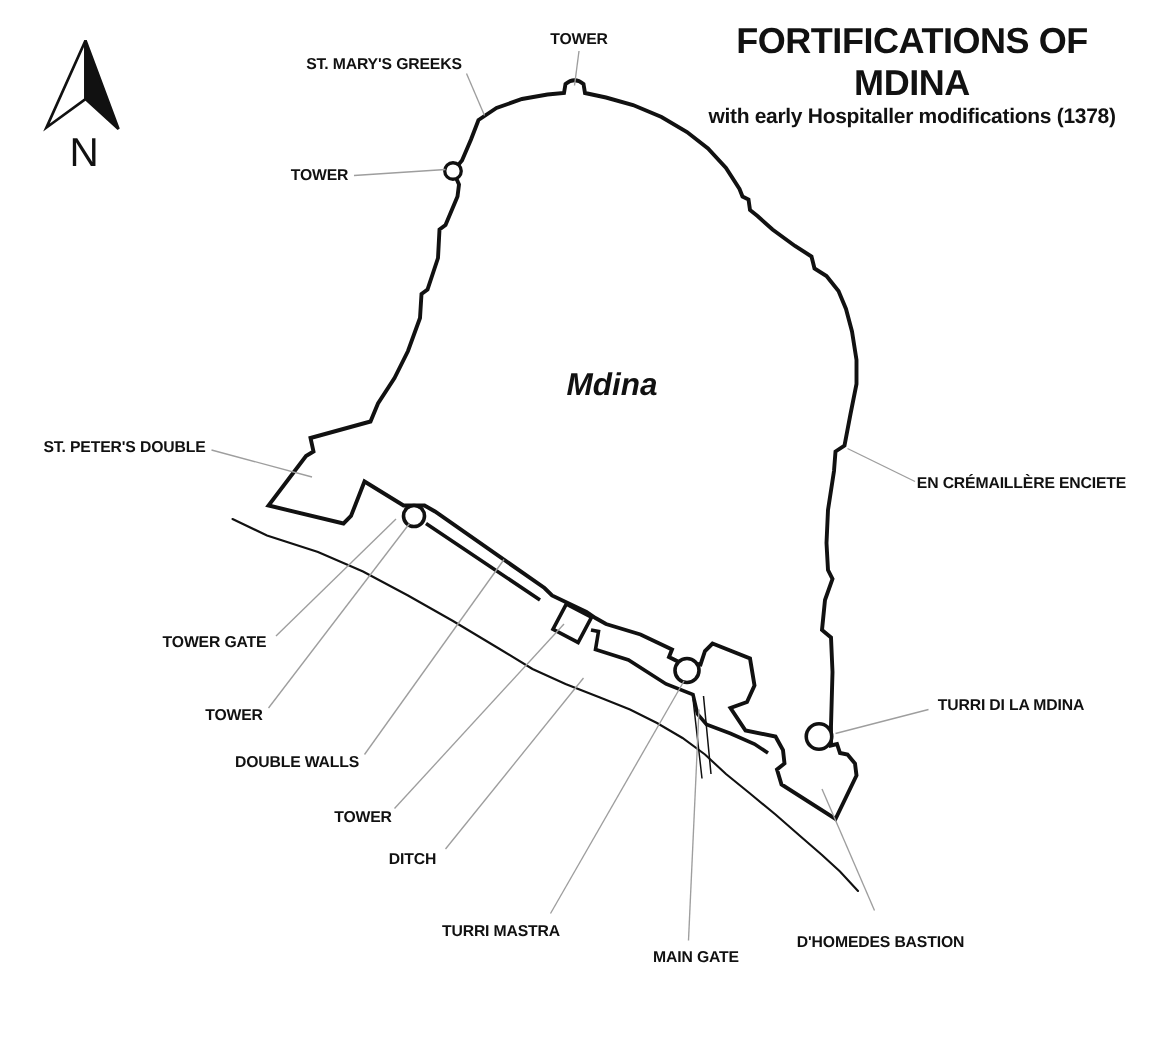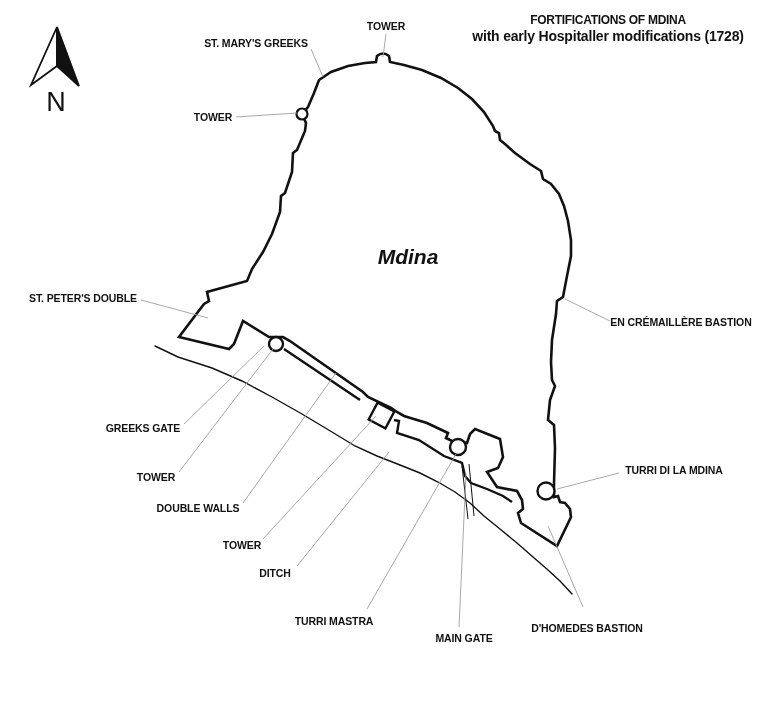--- a/index.html
+++ b/index.html
@@ -5,21 +5,21 @@
   html,body{margin:0;padding:0;background:#ffffff;}
   .stage{position:relative;width:768px;height:709px;background:#ffffff;overflow:hidden;
          font-family:"Liberation Sans", sans-serif;color:#111;}
   .map-svg{position:absolute;left:0;top:0;}
   .map-label{position:absolute;transform:translate(-50%,-50%);
              font-weight:bold;font-size:10.5px;letter-spacing:-0.1px;
              white-space:nowrap;color:#111;}
   .city-label{position:absolute;transform:translate(-50%,-50%);
               font-style:italic;font-weight:bold;font-size:21px;color:#111;white-space:nowrap;}
   .title-block{position:absolute;left:452px;top:14px;width:312px;text-align:center;}
-  .map-title{font-weight:bold;font-size:12px;letter-spacing:-0.3px;line-height:1.15;}
+  .map-title{font-weight:bold;font-size:24px;letter-spacing:-0.3px;line-height:1.15;}
   .map-subtitle{font-weight:bold;font-size:14px;letter-spacing:-0.2px;line-height:1.25;}
   .north-n{position:absolute;transform:translate(-50%,-50%);
            font-size:27px;font-weight:normal;color:#111;}
 </style>
 </head>
 <body>
 
 <div class="stage">
 
   <svg class="map-svg" width="768" height="709" viewBox="0 0 768 709">
@@ -71,33 +71,33 @@
       <line x1="263" y1="539" x2="376" y2="416" stroke="#9e9e9e"></line>
       <line x1="297" y1="566" x2="389" y2="452" stroke="#9e9e9e"></line>
       <line x1="367" y1="609" x2="456" y2="454" stroke="#9e9e9e"></line>
       <line x1="459" y1="627" x2="466" y2="473" stroke="#9e9e9e"></line>
       <line x1="583" y1="607" x2="548" y2="526" stroke="#9e9e9e"></line>
     </g>
   </svg>
 
   <div class="title-block">
     <div class="map-title">FORTIFICATIONS OF MDINA</div>
-    <div class="map-subtitle">with early Hospitaller modifications (1728)</div>
+    <div class="map-subtitle">with early Hospitaller modifications (1378)</div>
   </div>
 
   <div class="north-n" style="left:56px;top:102px">N</div>
 
   <div class="city-label" style="left:408px;top:257px">Mdina</div>
 
   <div class="map-label" style="left:386px;top:26px">TOWER</div>
   <div class="map-label" style="left:256px;top:43px">ST. MARY'S GREEKS</div>
   <div class="map-label" style="left:213px;top:117px">TOWER</div>
   <div class="map-label" style="left:83px;top:298px">ST. PETER'S DOUBLE</div>
-  <div class="map-label" style="left:681px;top:322px">EN CRÉMAILLÈRE BASTION</div>
-  <div class="map-label" style="left:143px;top:428px">GREEKS GATE</div>
+  <div class="map-label" style="left:681px;top:322px">EN CRÉMAILLÈRE ENCIETE</div>
+  <div class="map-label" style="left:143px;top:428px">TOWER GATE</div>
   <div class="map-label" style="left:156px;top:477px">TOWER</div>
   <div class="map-label" style="left:198px;top:508px">DOUBLE WALLS</div>
   <div class="map-label" style="left:242px;top:545px">TOWER</div>
   <div class="map-label" style="left:275px;top:573px">DITCH</div>
   <div class="map-label" style="left:334px;top:621px">TURRI MASTRA</div>
   <div class="map-label" style="left:464px;top:638px">MAIN GATE</div>
   <div class="map-label" style="left:587px;top:628px">D'HOMEDES BASTION</div>
   <div class="map-label" style="left:674px;top:470px">TURRI DI LA MDINA</div>
 
 </div>

